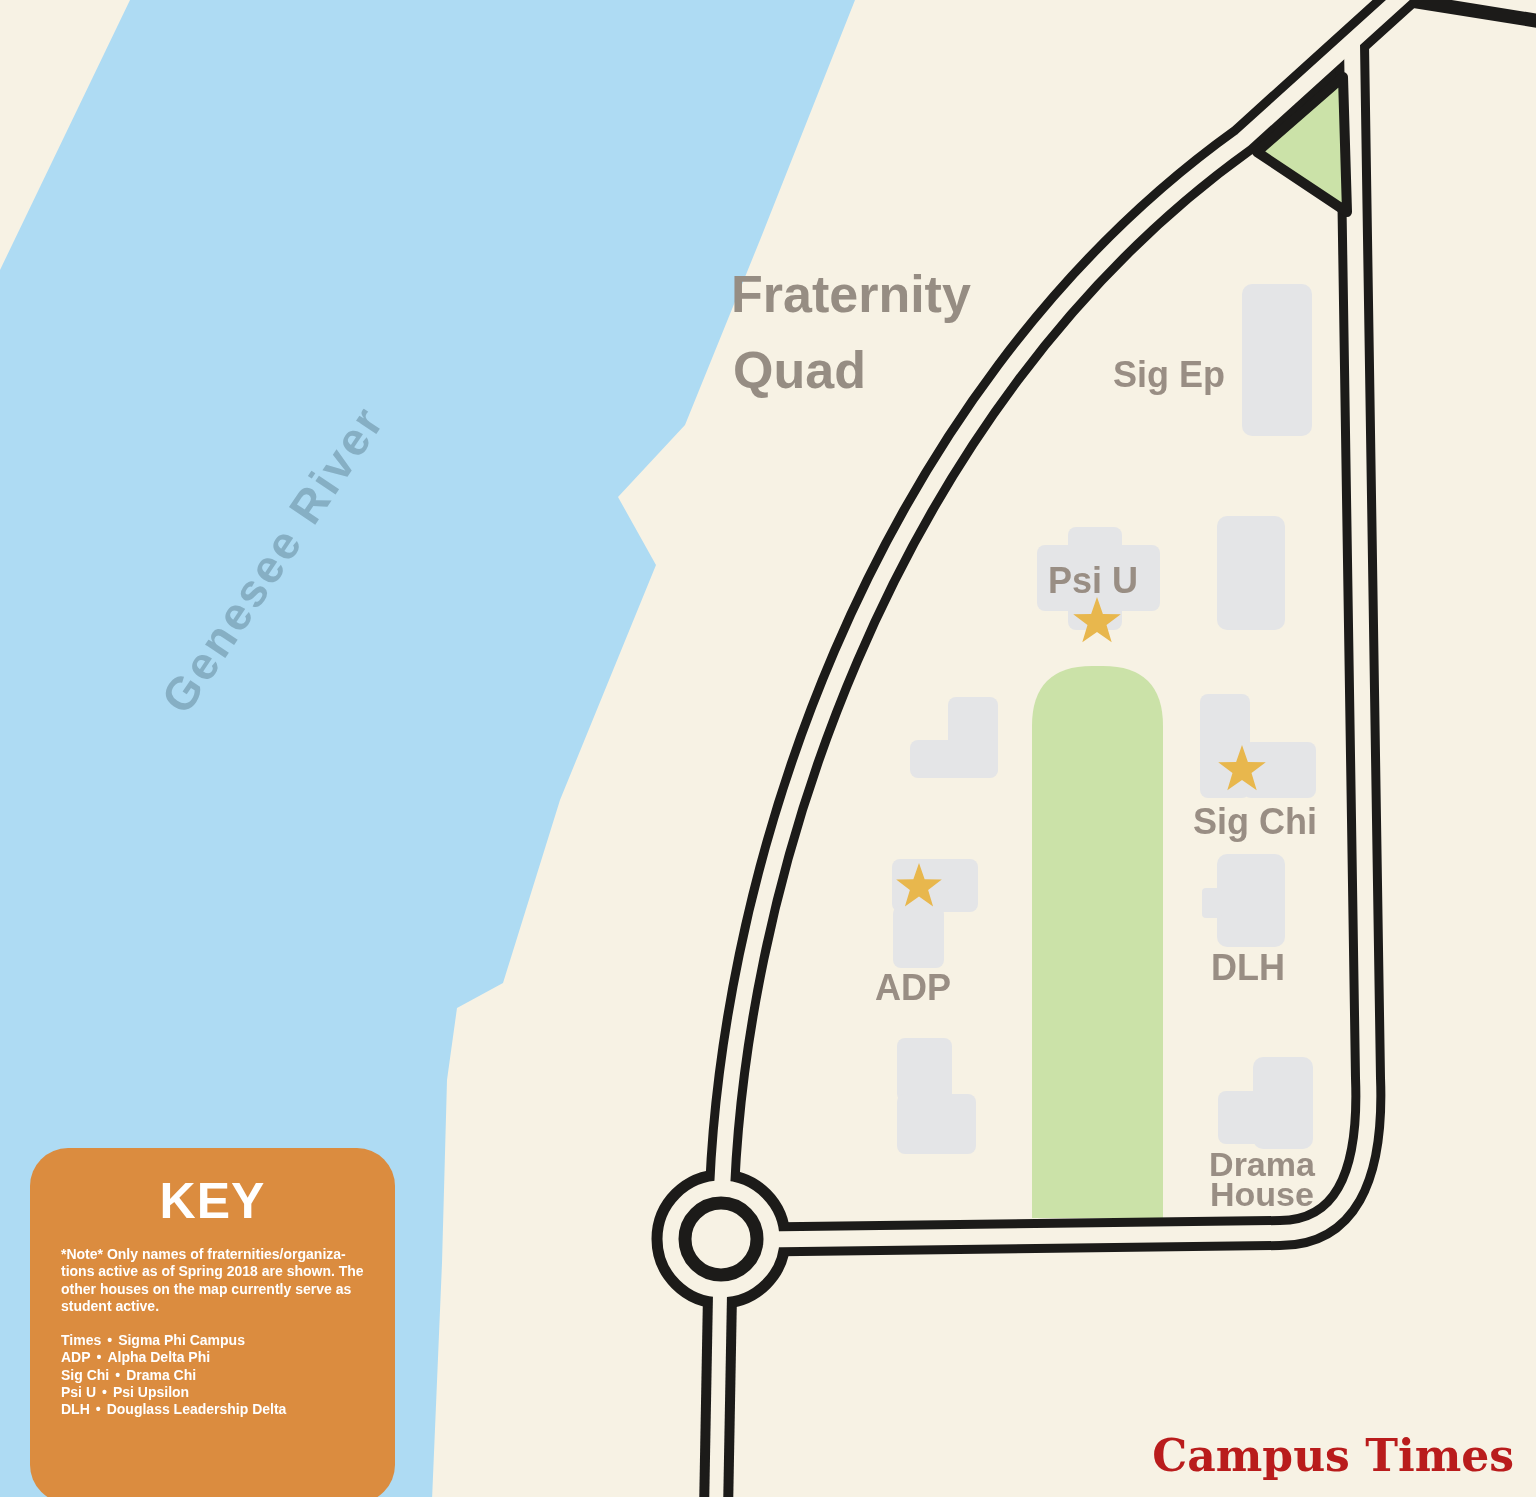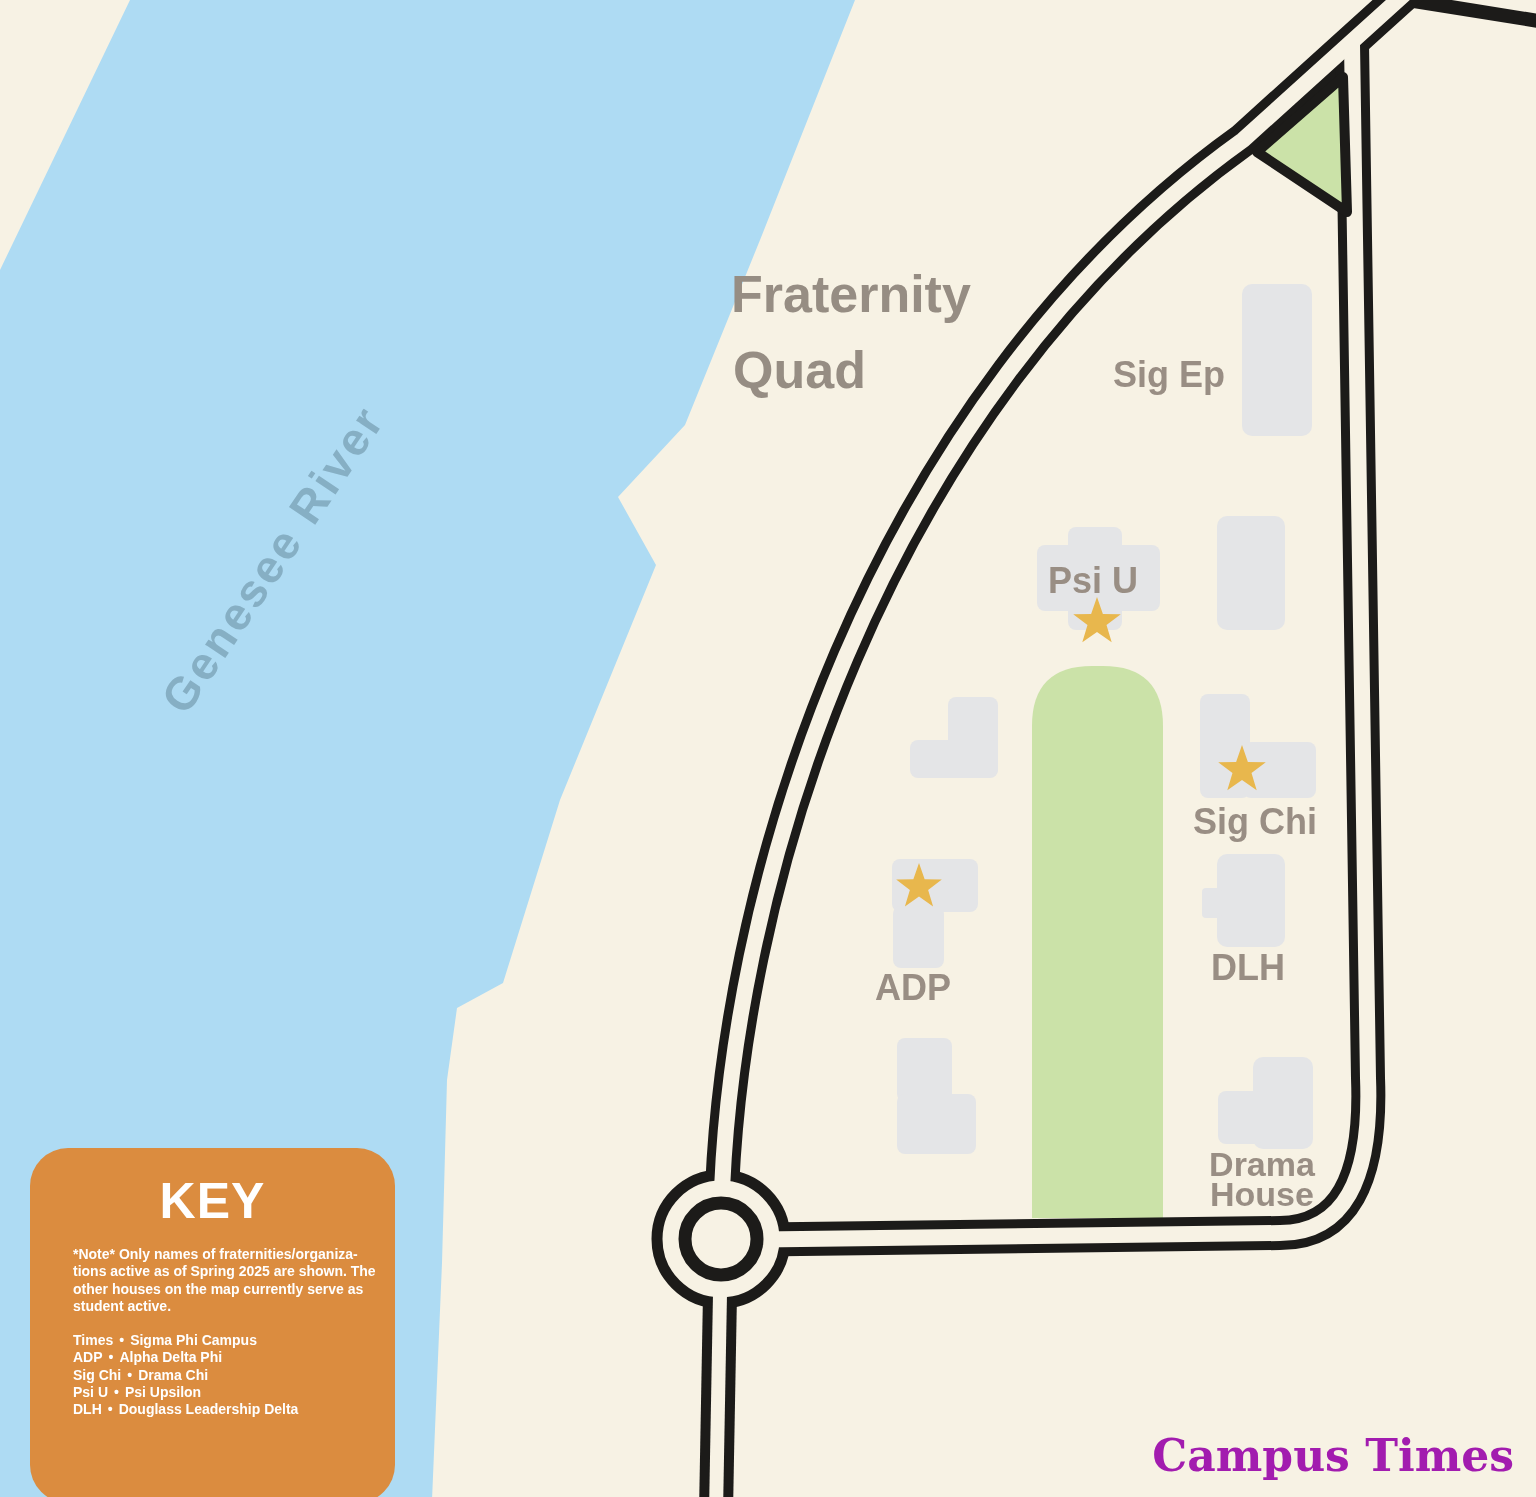--- a/index.html
+++ b/index.html
@@ -17,29 +17,29 @@
   .key{
     position:absolute;left:30px;top:1148px;width:365px;height:355px;
     background:#db8c3f;border-radius:38px;color:#ffffff;box-sizing:border-box;
   }
   .key-title{
     font-size:50px;font-weight:bold;text-align:center;margin-top:24px;letter-spacing:1px;
   }
   .key-body{
     padding:16px 20px 0 27px;font-size:14px;font-weight:bold;line-height:17.3px;
   }
-  .key-para{margin:0 0 17px 16px;}
+  .key-para{margin:0 0 17px 4px;}
   .key-line{white-space:nowrap;}
   .legend-dot{margin:0 6px;}
   .legend-row{white-space:nowrap;}
   
   .brand{
     position:absolute;right:22px;bottom:16px;
     font-family:"DejaVu Serif",serif;font-weight:bold;font-size:44px;
-    color:#a21caf;letter-spacing:0px;
+    color:#b91c1c;letter-spacing:0px;
   }
 </style>
 </head>
 <body>
 
 <div class="stage">
 
   <svg width="1536" height="1497" viewBox="0 0 1536 1497">
     <defs>
       <path id="star" d="M0,-1 L0.2351,-0.3236 L0.9511,-0.309 L0.3804,0.1236 L0.5878,0.809 L0,0.4 L-0.5878,0.809 L-0.3804,0.1236 L-0.9511,-0.309 L-0.2351,-0.3236 Z"></path>
@@ -108,21 +108,21 @@
     <circle cx="721" cy="1239" r="36" fill="#f7f2e4" stroke="#1c1b19" stroke-width="13"></circle>
 
     <polygon points="1257,152 1343,77 1347,212" fill="#cbe2a8" stroke="#1c1b19" stroke-width="10" stroke-linejoin="round"></polygon>
   </svg>
 
   <div class="key">
     <div class="key-title">KEY</div>
     <div class="key-body">
       <div class="key-para">
         <div class="key-line">*Note* Only names of fraternities/organiza-</div>
-        <div class="key-line">tions active as of Spring 2025 are shown. The</div>
+        <div class="key-line">tions active as of Spring 2018 are shown. The</div>
         <div class="key-line">other houses on the map currently serve as</div>
         <div class="key-line">student active.</div>
       </div>
       <div class="key-para">
         <div class="legend-row"><span>Times</span><span class="legend-dot">•</span><span>Sigma Phi Campus</span></div>
         <div class="legend-row"><span>ADP</span><span class="legend-dot">•</span><span>Alpha Delta Phi</span></div>
         <div class="legend-row"><span>Sig Chi</span><span class="legend-dot">•</span><span>Drama Chi</span></div>
         <div class="legend-row"><span>Psi U</span><span class="legend-dot">•</span><span>Psi Upsilon</span></div>
         <div class="legend-row"><span>DLH</span><span class="legend-dot">•</span><span>Douglass Leadership Delta</span></div>
       </div>

